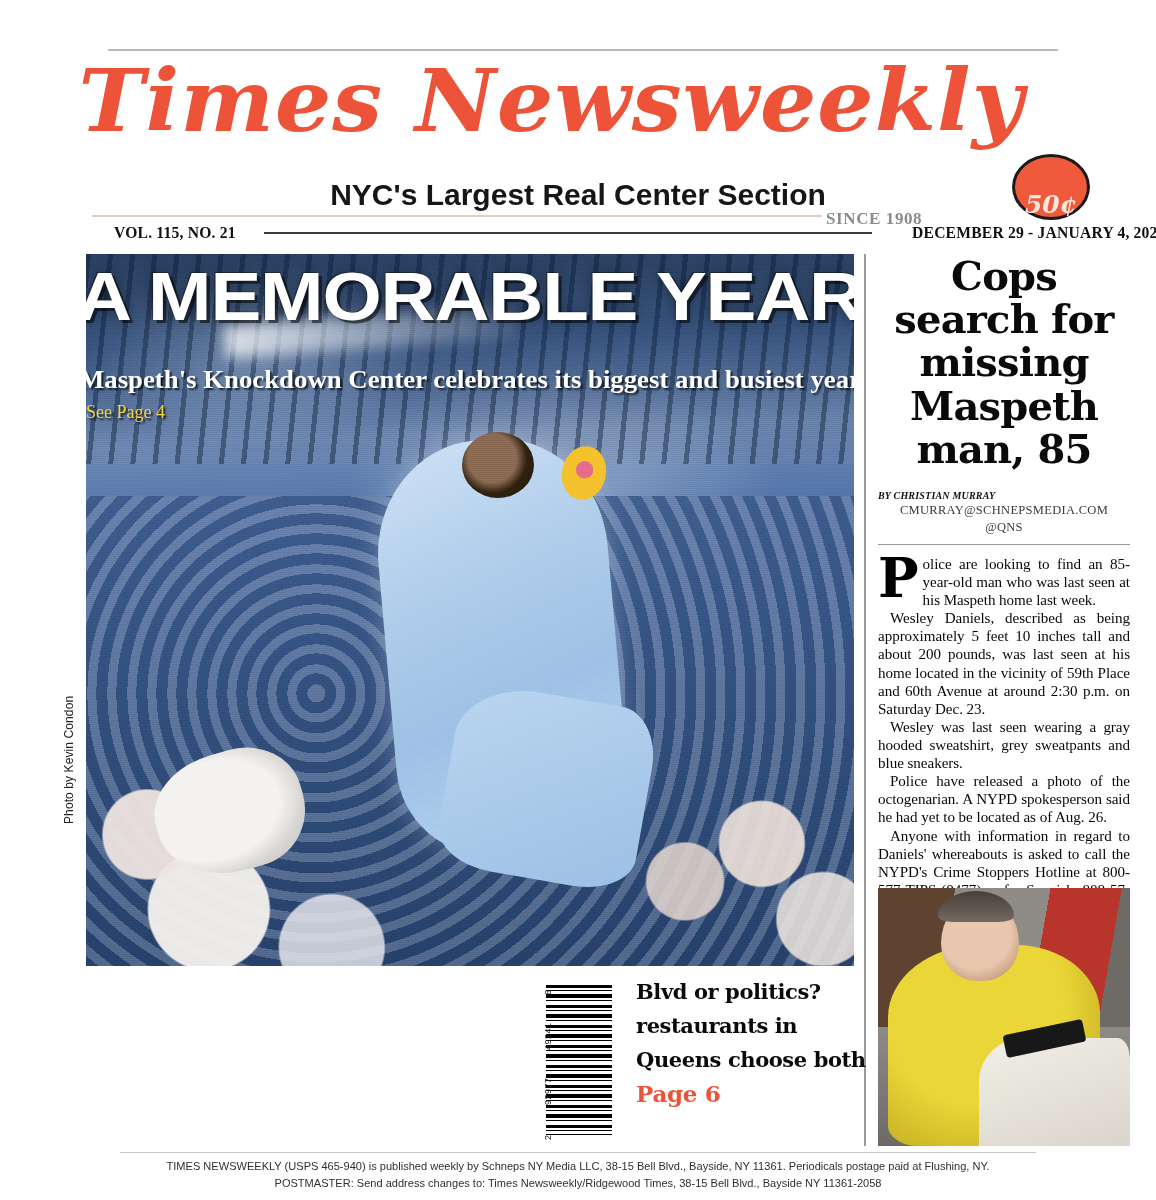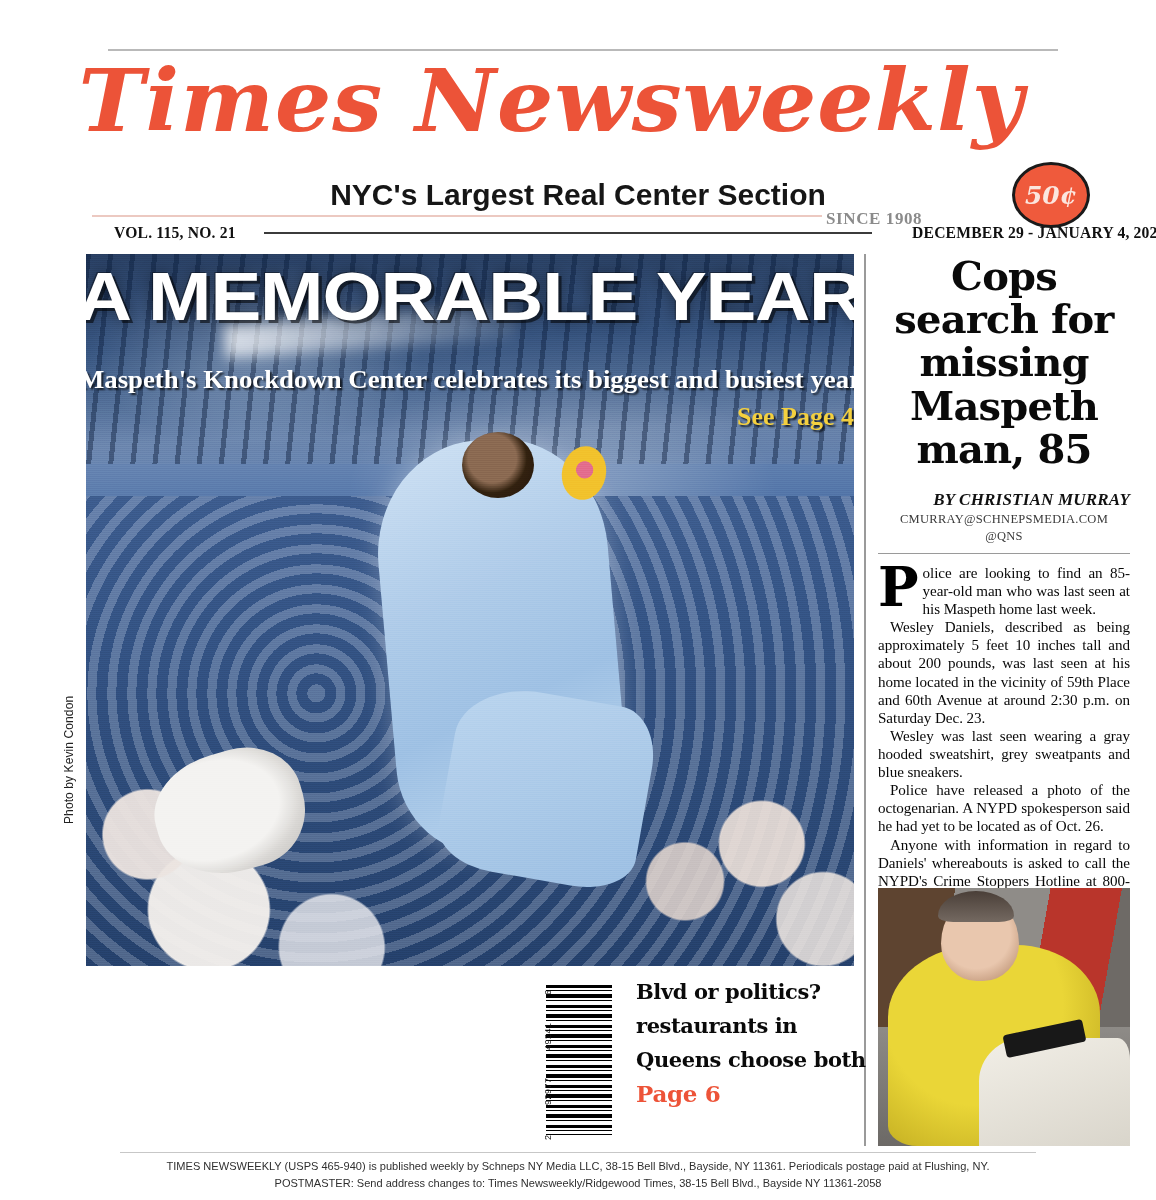--- a/index.html
+++ b/index.html
@@ -122,29 +122,29 @@
     top: 147px;
     font-family: "Liberation Serif", serif;
     font-weight: bold;
     font-size: 17px;
     letter-spacing: 0.6px;
     color: #8b8b8b;
   }
   .price-badge {
     position: absolute;
     left: 1012px;
-    top: 100px;
+    top: 92px;
     width: 78px;
     height: 66px;
     border-radius: 50%;
     background: #ef5a3c;
     border: 3px solid #1a1a1a;
     box-sizing: border-box;
     display: flex;
-    align-items: center;
+    align-items: flex-end;
     justify-content: center;
   }
   .price-badge span {
     font-family: "DejaVu Serif", serif;
     font-style: italic;
     font-weight: bold;
     font-size: 25px;
     color: #fbe6df;
     line-height: 1;
   }
@@ -336,24 +336,24 @@
     text-shadow: 2px 2px 2px rgba(0,0,0,0.75);
     transform: scaleX(1.03);
     transform-origin: center top;
     white-space: nowrap;
   }
   .hero-seepage {
     position: absolute;
     left: 0;
     top: 148px;
     width: 100%;
-    text-align: right;
-    font-family: "Liberation Serif", serif;
-    font-weight: bold;
-    font-size: 26px;
+    text-align: left;
+    font-family: "Liberation Serif", serif;
+    font-weight: normal;
+    font-size: 18px;
     color: #f4d03f;
     text-shadow: 2px 2px 2px rgba(0,0,0,0.8);
   }
 
   .photo-credit {
     position: absolute;
     left: 62px;
     top: 824px;
     width: 170px;
     transform: rotate(-90deg);
@@ -386,25 +386,25 @@
     font-family: "DejaVu Serif", serif;
     font-weight: bold;
     font-size: 40px;
     line-height: 1.08;
     text-align: center;
     letter-spacing: -0.8px;
     color: #0a0a0a;
   }
   .byline {
     margin-top: 20px;
-    text-align: right;
+    text-align: left;
     font-family: "Liberation Serif", serif;
     font-weight: bold;
     font-style: italic;
-    font-size: 17px;
+    font-size: 10px;
     letter-spacing: 0.2px;
     color: #111;
   }
   .byline-mail, .byline-handle {
     text-align: center;
     font-family: "Liberation Serif", serif;
     font-style: normal;
     font-weight: normal;
     font-size: 12.5px;
     letter-spacing: 0.3px;
@@ -624,21 +624,21 @@
   <div class="rcol">
     <div class="rcol-headline">Cops search for missing Maspeth man, 85</div>
     <div class="byline">BY CHRISTIAN MURRAY</div>
     <div class="byline-mail">CMURRAY@SCHNEPSMEDIA.COM</div>
     <div class="byline-handle">@QNS</div>
     <div class="byline-rule"></div>
     <div class="rcol-body">
       <p class="first"><span class="dropcap">P</span><span>olice are looking to find an 85-year-old man who was last seen at his Maspeth home last week.</span></p>
       <p>Wesley Daniels, described as being approximately 5 feet 10 inches tall and about 200 pounds, was last seen at his home located in the vicinity of 59th Place and 60th Avenue at around 2:30 p.m. on Saturday Dec. 23.</p>
       <p>Wesley was last seen wearing a gray hooded sweatshirt, grey sweatpants and blue sneakers.</p>
-      <p>Police have released a photo of the octogenarian. A NYPD spokesperson said he had yet to be located as of Oct. 26.</p>
+      <p>Police have released a photo of the octogenarian. A NYPD spokesperson said he had yet to be located as of Aug. 26.</p>
       <p>Anyone with information in regard to Daniels' whereabouts is asked to call the NYPD's Crime Stoppers Hotline at 800-577-TIPS (8477) or for Spanish, 888-57-PISTA (74782). All calls are strictly confidential.</p>
     </div>
   </div>
 
   <div class="mug">
     <div class="mug-bg"></div>
     <div class="mug-couch"></div>
     <div class="mug-body"></div>
     <div class="mug-head"></div>
     <div class="mug-hair"></div>

